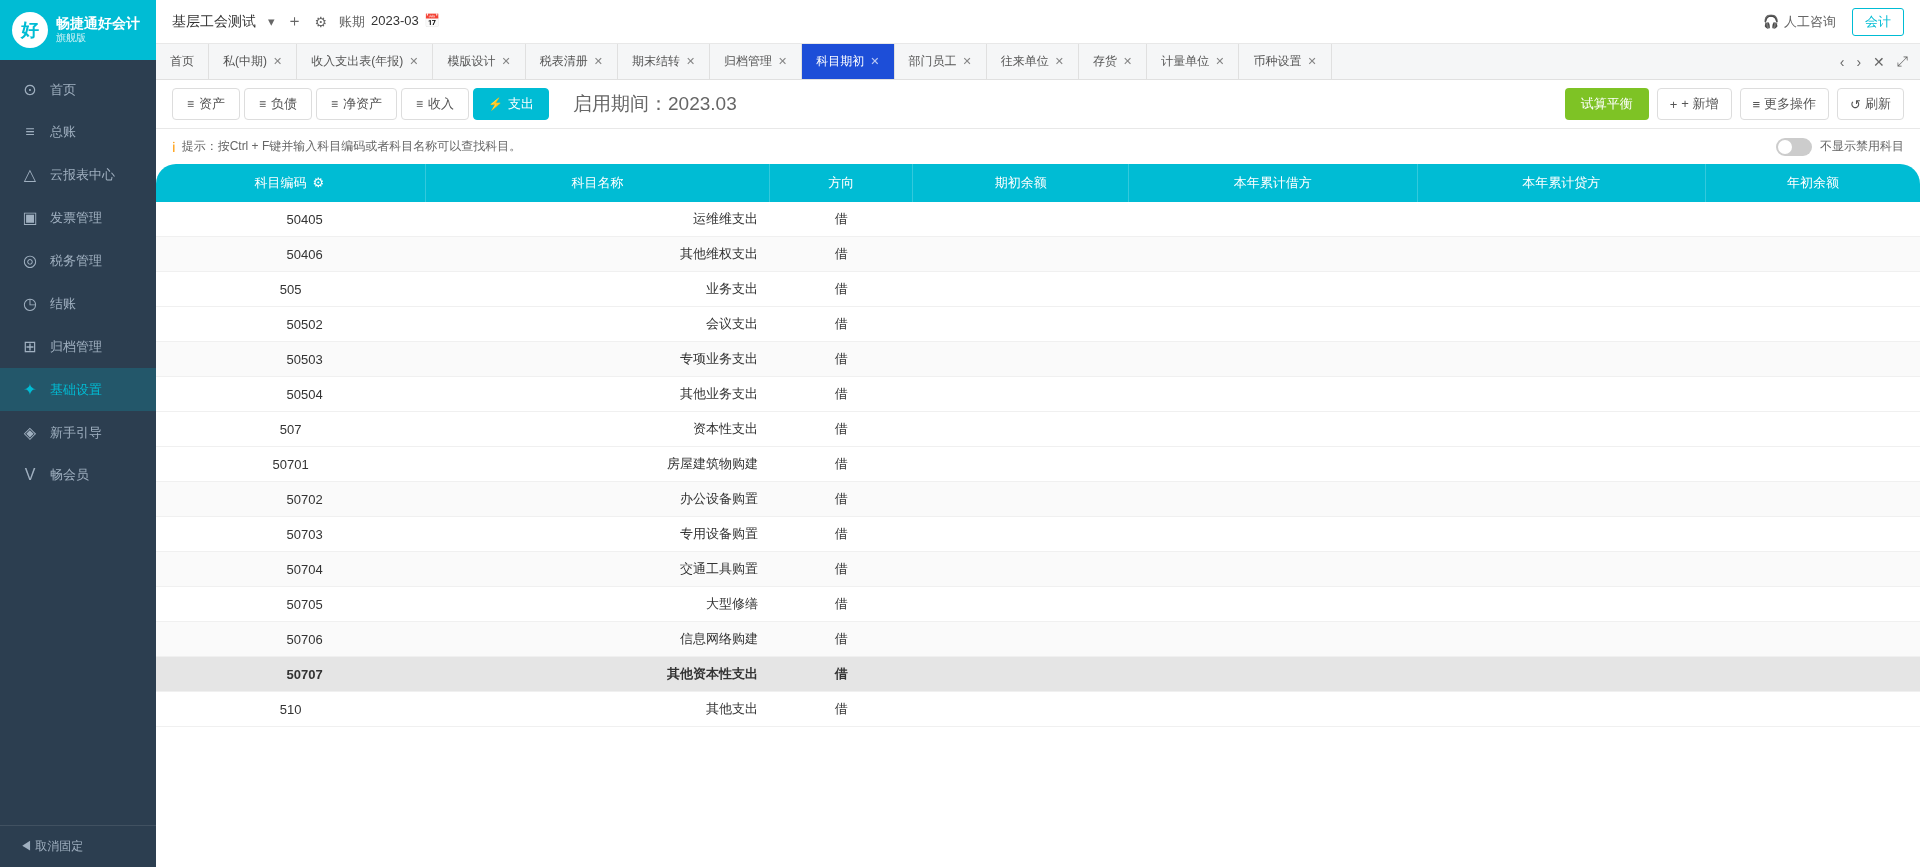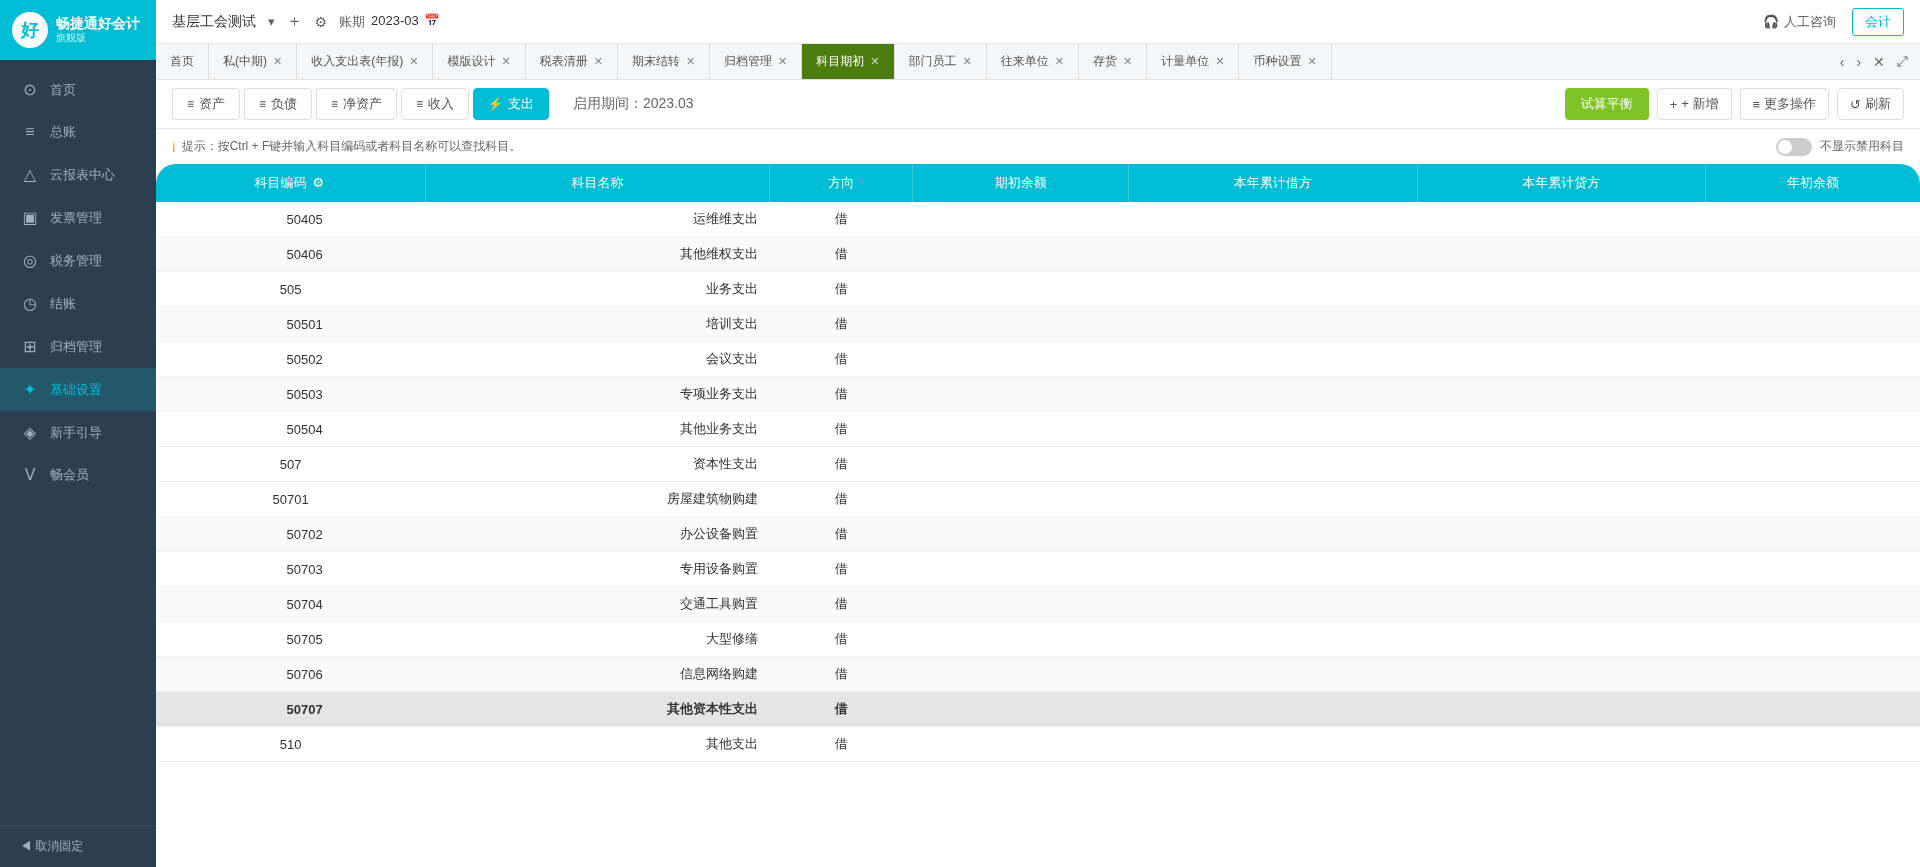--- a/index.html
+++ b/index.html
@@ -30,36 +30,36 @@
     .topbar-period { display: flex; align-items: flex-start; gap: 6px; font-size: 13px; color: #333; }
     .topbar-period-label { color: #666; }
     .topbar-calendar-icon { color: #00bcd4; cursor: pointer; }
     .topbar-right { margin-left: auto; display: flex; align-items: center; gap: 16px; }
     .topbar-support { display: flex; align-items: center; gap: 4px; color: #666; cursor: pointer; font-size: 13px; }
     .topbar-btn { border: 1px solid #00bcd4; color: #00bcd4; background: white; padding: 4px 12px; border-radius: 3px; cursor: pointer; font-size: 13px; }
 
     
     .tabs-bar { background: #f5f6f7; border-bottom: 1px solid #e0e0e0; display: flex; align-items: center; overflow: hidden; flex-shrink: 0; height: 36px; }
     .tab { display: flex; align-items: center; gap: 6px; padding: 0 14px; height: 36px; font-size: 12px; color: #555; cursor: pointer; border-right: 1px solid #e0e0e0; white-space: nowrap; flex-shrink: 0; }
-    .tab.active { background: #4d7c0f; color: white; }
+    .tab.active { background: #1d4ed8; color: white; }
     .tab-close { font-size: 11px; color: inherit; opacity: 0.7; cursor: pointer; }
     .tabs-nav { display: flex; align-items: center; gap: 4px; padding: 0 8px; margin-left: auto; }
     .tabs-nav-btn { cursor: pointer; color: #666; font-size: 14px; padding: 2px 4px; }
     .tabs-nav-close { cursor: pointer; color: #666; font-size: 14px; padding: 2px 4px; }
     .tabs-nav-expand { cursor: pointer; color: #666; font-size: 14px; padding: 2px 4px; }
 
     
     .content { flex: 1; display: flex; flex-direction: column; overflow: hidden; background: white; }
 
     
     .subtabs { display: flex; align-items: center; padding: 8px 16px; gap: 4px; border-bottom: 1px solid #e8e8e8; flex-shrink: 0; }
     .subtab { display: flex; align-items: center; gap: 5px; padding: 6px 14px; border-radius: 4px; cursor: pointer; font-size: 13px; color: #555; border: 1px solid #ddd; background: white; }
     .subtab.active { background: #00bcd4; color: white; border-color: #00bcd4; }
     .subtab-icon { font-size: 12px; }
-    .subtab-period { margin-left: 20px; font-size: 14px; color: #666; }
+    .subtab-period { margin-left: 20px; font-size: 19px; color: #666; }
     .subtab-actions { margin-left: auto; display: flex; align-items: center; gap: 8px; }
     .btn-balance { background: #7ec325; color: white; border: none; padding: 7px 16px; border-radius: 4px; cursor: pointer; font-size: 13px; font-weight: 500; }
     .btn-add { background: white; color: #555; border: 1px solid #ddd; padding: 6px 12px; border-radius: 4px; cursor: pointer; font-size: 13px; display: flex; align-items: center; gap: 4px; }
     .btn-more { background: white; color: #555; border: 1px solid #ddd; padding: 6px 12px; border-radius: 4px; cursor: pointer; font-size: 13px; display: flex; align-items: center; gap: 4px; }
     .btn-refresh { background: white; color: #555; border: 1px solid #ddd; padding: 6px 12px; border-radius: 4px; cursor: pointer; font-size: 13px; display: flex; align-items: center; gap: 4px; }
 
     
     .tipbar { padding: 8px 16px; display: flex; align-items: center; gap: 8px; font-size: 12px; color: #666; flex-shrink: 0; justify-content: space-between; }
     .tipbar-left { display: flex; align-items: center; gap: 6px; }
     .tip-icon { color: #ff9800; font-size: 14px; }
@@ -313,29 +313,20 @@
             </tr>
             <tr>
               <td style="padding-left: 12px;">505</td>
               <td>业务支出</td>
               <td>借</td>
               <td></td>
               <td></td>
               <td></td>
               <td></td>
             </tr>
-            <tr style="background: rgb(250, 250, 250);">
-              <td style="padding-left: 40px;">50501</td>
-              <td>培训支出</td>
-              <td>借</td>
-              <td></td>
-              <td></td>
-              <td></td>
-              <td></td>
-            </tr>
             <tr style="background: rgb(255, 255, 255);">
               <td style="padding-left: 40px;">50502</td>
               <td>会议支出</td>
               <td>借</td>
               <td></td>
               <td></td>
               <td></td>
               <td></td>
             </tr>
             <tr style="background: rgb(250, 250, 250);">

